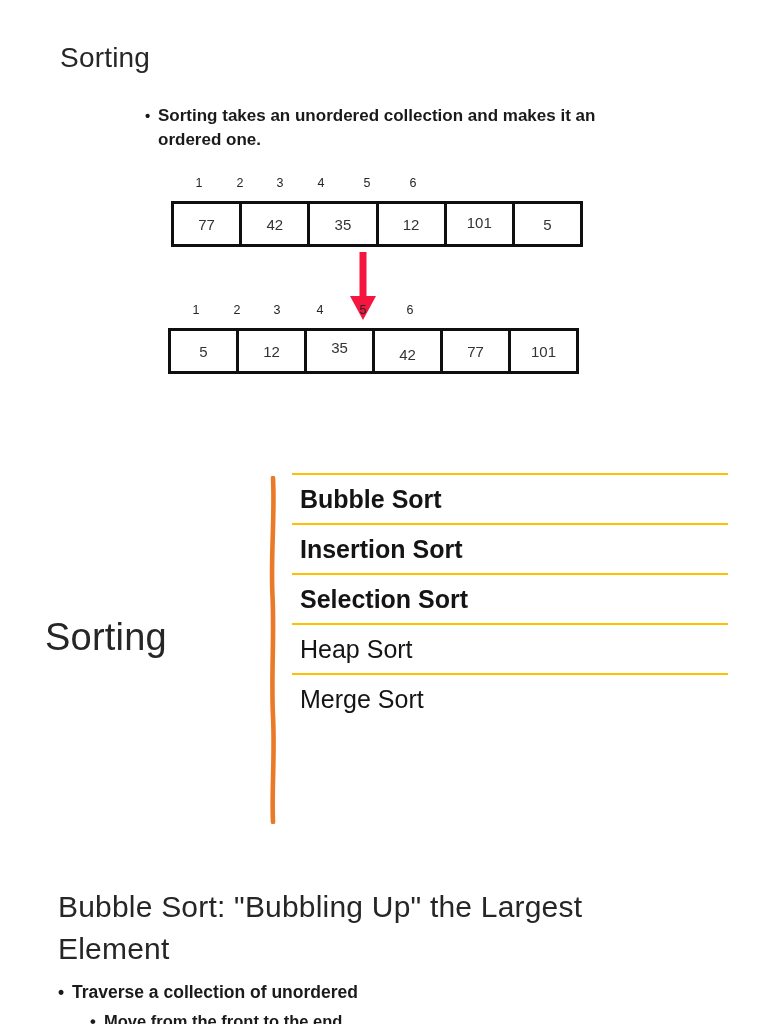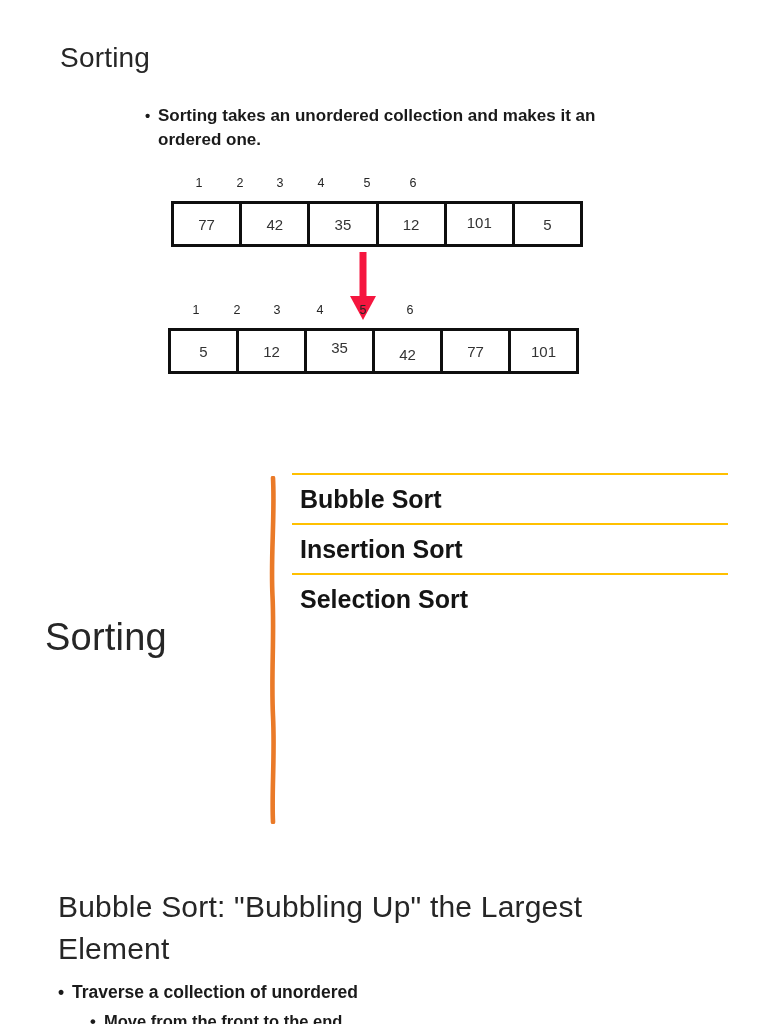--- a/index.html
+++ b/index.html
@@ -140,20 +140,26 @@
   <div class="abs" id="sort-list">
     <div class="row em">
         <span>Bubble Sort</span>
       </div>
     <div class="row em">
         <span>Insertion Sort</span>
       </div>
     <div class="row em">
         <span>Selection Sort</span>
       </div>
+    <div class="row">
+        <span>Heap Sort</span>
+      </div>
+    <div class="row">
+        <span>Merge Sort</span>
+      </div>
   </div>
 
   <div class="abs slide-title" id="s3-title">Bubble Sort: "Bubbling Up" the Largest Element</div>
 
   <div class="abs b1">
     <span class="glyph">•</span>
     <span>Traverse a collection of unordered</span>
   </div>
 
   <div class="abs b2">

